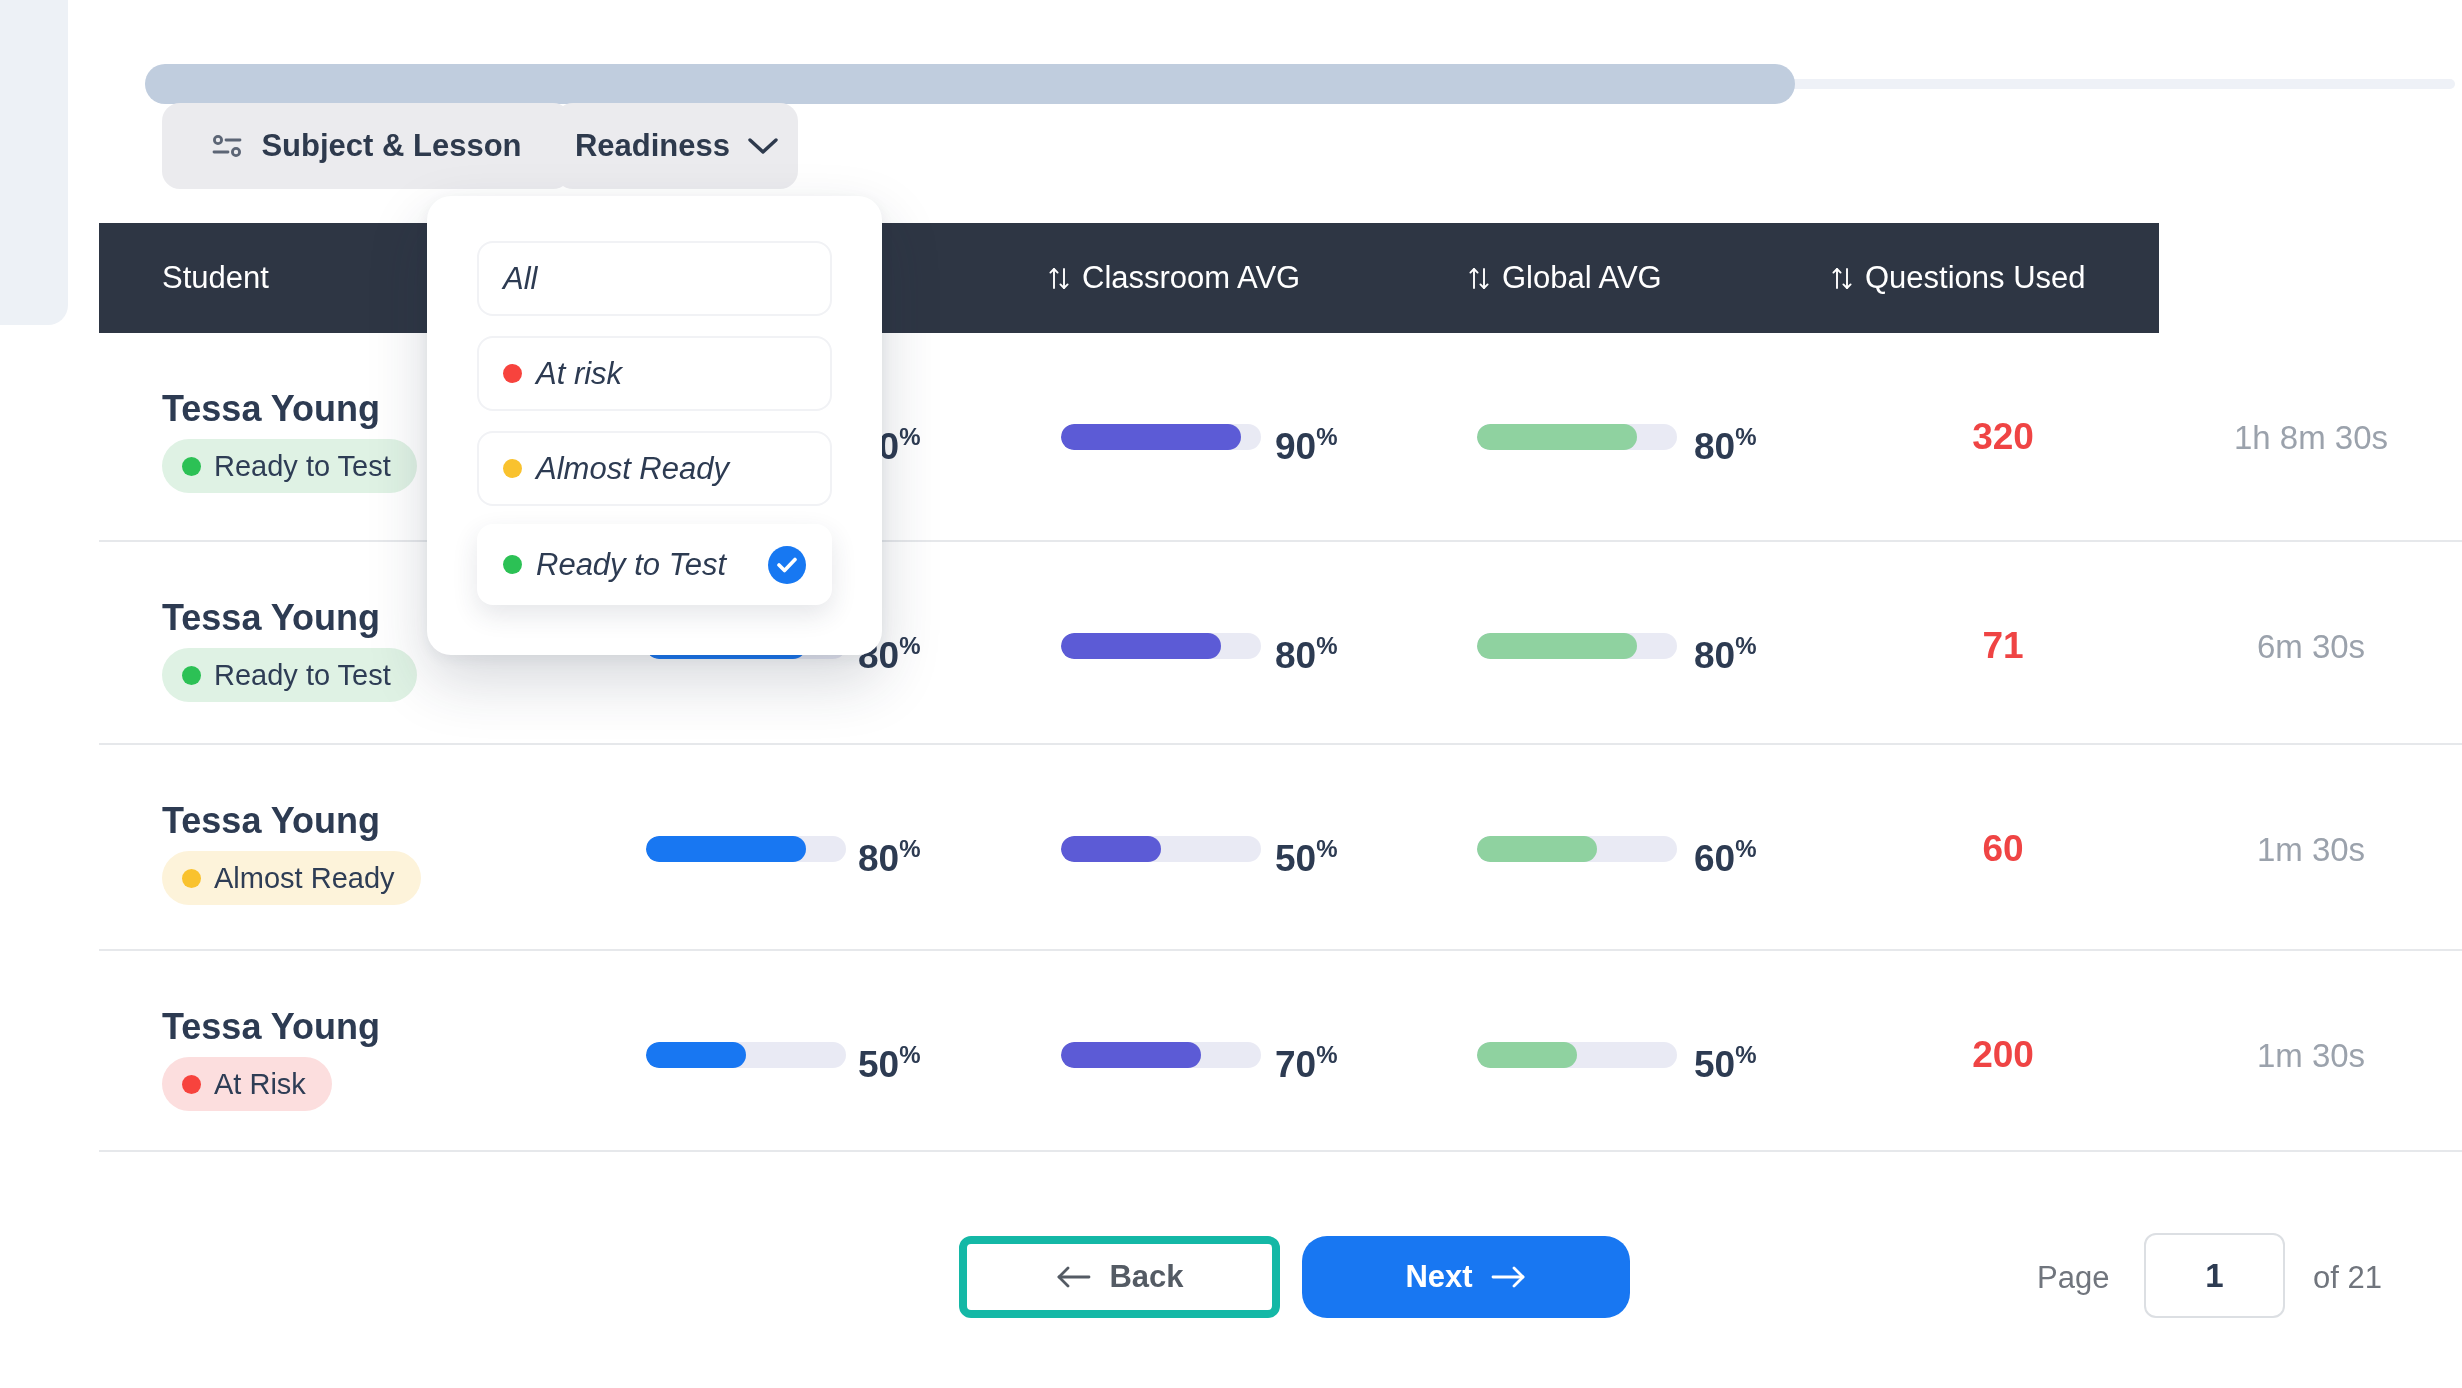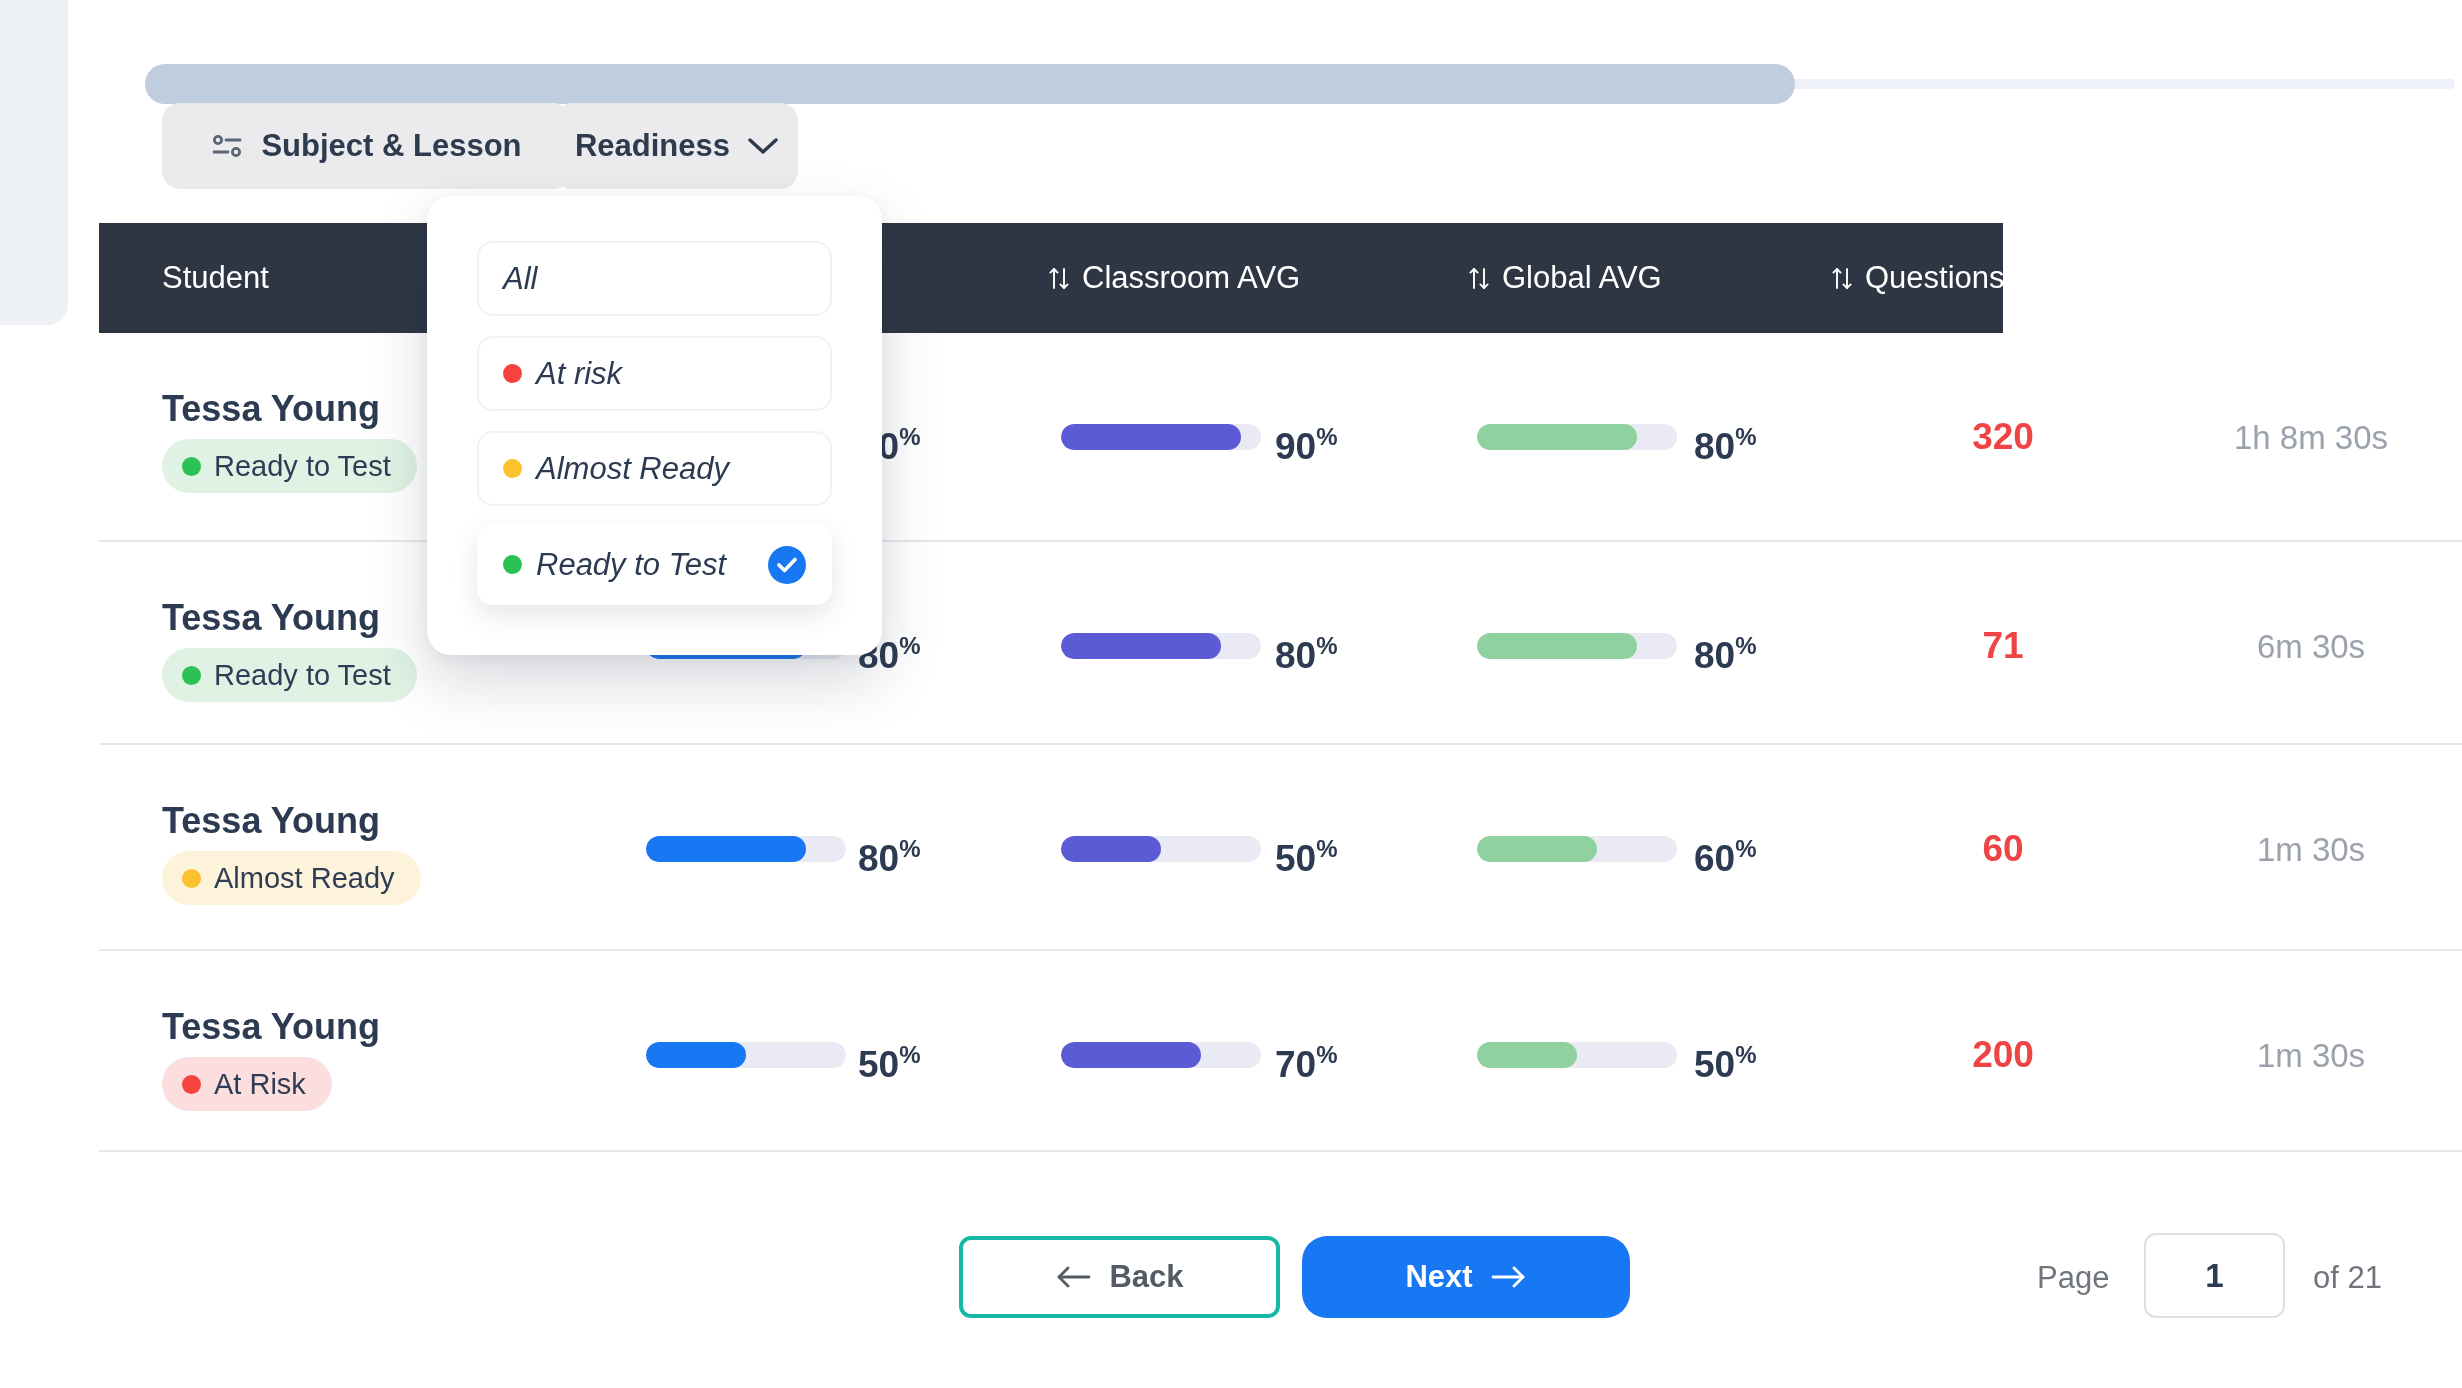--- a/index.html
+++ b/index.html
@@ -21,21 +21,21 @@
   
   .filter-btn{
     top:103px;height:86px;border-radius:18px;background:#ebebee;
     display:flex;align-items:center;justify-content:center;gap:18px;
     font-size:31px;font-weight:600;color:#2e3a4d;cursor:pointer;box-sizing:border-box;
   }
   .btn-subject{left:162px;width:409px;}
   .btn-readiness{left:555px;width:243px;}
 
   
-  .thead{left:99px;top:223px;width:1904px;height:110px;}
+  .thead{left:99px;top:223px;width:2060px;height:110px;}
   .th{position:absolute;top:0;height:110px;display:flex;align-items:center;gap:12px;
       color:#ffffff;font-size:31px;font-weight:500;white-space:nowrap;}
   .th-student{left:63px;}
   .th-classroom{left:949px;}
   .th-global{left:1369px;}
   .th-questions{left:1732px;}
   .th-time{left:2086px;}
 
   
   .tbody{left:99px;top:333px;width:2363px;}
@@ -67,21 +67,21 @@
   .dd-risk{top:140px;height:75px;}
   .dd-almost{top:235px;height:75px;}
   .dd-ready{top:328px;height:81px;border-color:transparent;
             box-shadow:0 10px 26px rgba(40,50,70,.12);}
   .check-circle{margin-left:auto;margin-right:24px;width:38px;height:38px;border-radius:50%;
                 display:flex;align-items:center;justify-content:center;flex:0 0 auto;}
 
   
   .pg-btn{top:1236px;height:82px;border-radius:12px;display:flex;align-items:center;justify-content:center;
           gap:18px;font-size:31px;font-weight:600;cursor:pointer;box-sizing:border-box;}
-  .btn-back{left:959px;width:321px;background:#fff;border:4px solid #14b8a6;color:#545b64;}
+  .btn-back{left:959px;width:321px;background:#fff;border:8px solid #14b8a6;color:#545b64;}
   .btn-next{left:1302px;width:328px;color:#ffffff;border-radius:25px;}
   .page-label{left:2037px;top:1256px;font-size:31px;line-height:44px;color:#70757d;}
   .of-label{left:2313px;top:1256px;font-size:31px;line-height:44px;color:#70757d;}
   .page-input{left:2144px;top:1233px;width:141px;height:85px;border:2px solid #dcdfe3;border-radius:12px;
               text-align:center;font-size:33px;font-weight:600;color:#2d3b52;box-sizing:border-box;outline:none;
               font-family:"Liberation Sans","DejaVu Sans",sans-serif;background:#fff;}
   svg{display:block;}
 </style>
 </head>
 <body>

